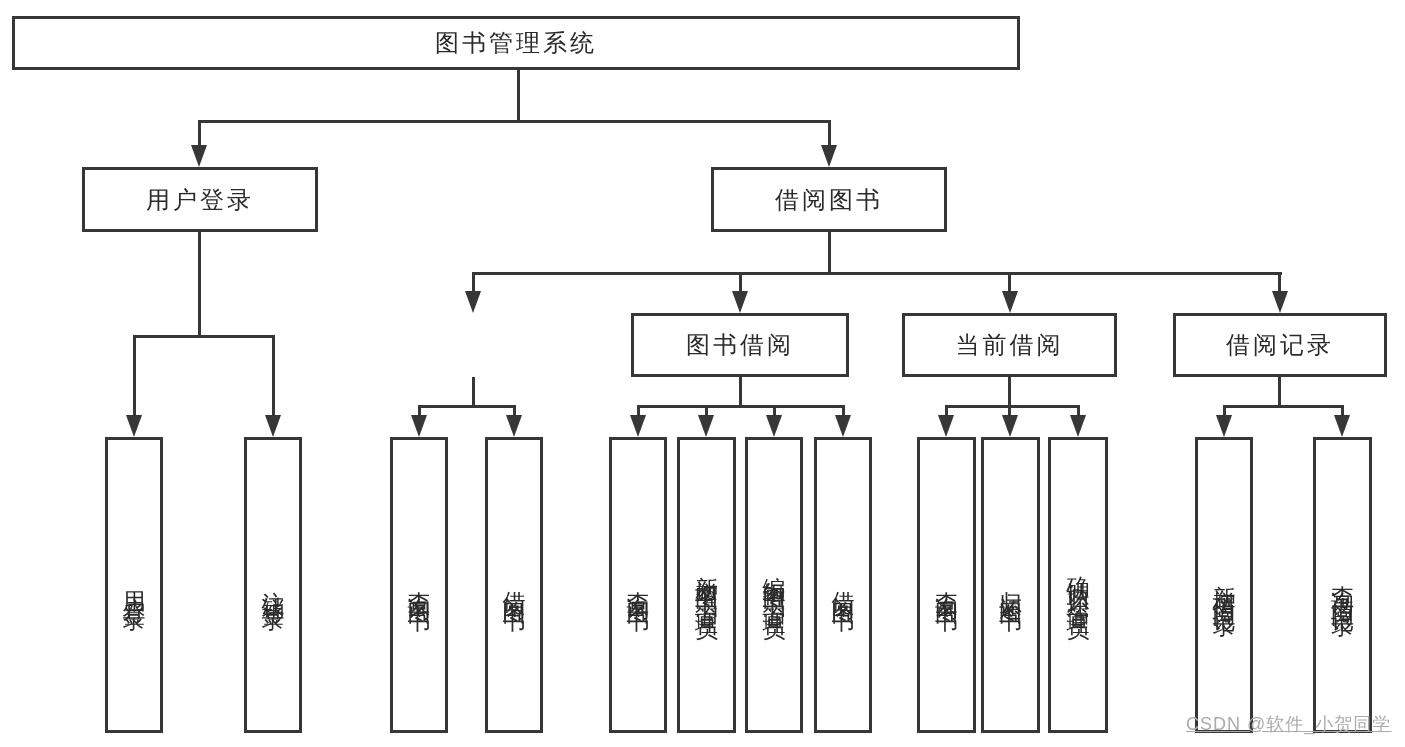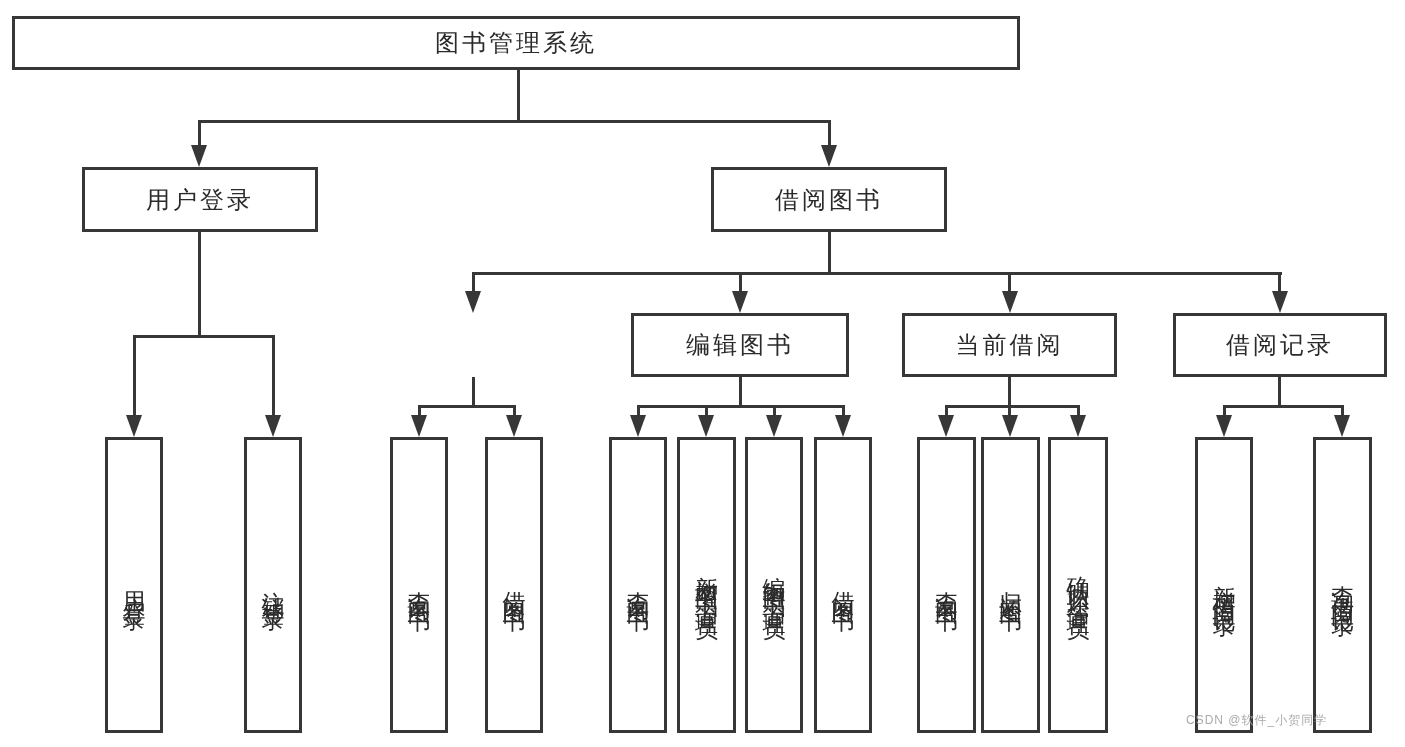--- a/index.html
+++ b/index.html
@@ -43,25 +43,26 @@
     position:absolute;
     width:0; height:0;
     border-left:8px solid transparent;
     border-right:8px solid transparent;
     border-top:22px solid #373737;
     z-index:1;
   }
   .watermark {
     position:absolute;
     left:1186px; top:712px;
-    font-size:12px;
+    font-size:18px;
     color:#ababab;
     letter-spacing:1px;
     z-index:3;
     white-space:nowrap;
+    text-decoration:underline;
   }
 </style>
 </head>
 <body>
 
 <div id="canvas">
 
   <div class="box" style="left:12px; top:16px; width:1008px; height:54px;">
     <span>图书管理系统</span>
   </div>
@@ -92,21 +93,21 @@
   <div class="stem" style="left:472px; top:272px; height:21px;"></div>
   <div class="ahead" style="left:465px; top:291px;"></div>
   <div class="stem" style="left:739px; top:272px; height:21px;"></div>
   <div class="ahead" style="left:732px; top:291px;"></div>
   <div class="stem" style="left:1008px; top:272px; height:21px;"></div>
   <div class="ahead" style="left:1002px; top:291px;"></div>
   <div class="stem" style="left:1278px; top:272px; height:21px;"></div>
   <div class="ahead" style="left:1272px; top:291px;"></div>
 
   <div class="box" style="left:631px; top:313px; width:218px; height:64px;">
-    <span>编辑图书</span>
+    <span>图书借阅</span>
   </div>
   <div class="box" style="left:902px; top:313px; width:215px; height:64px;">
     <span>当前借阅</span>
   </div>
   <div class="box" style="left:1173px; top:313px; width:214px; height:64px;">
     <span>借阅记录</span>
   </div>
 
   <div class="vline" style="left:472px; top:377px; height:31px;"></div>
   <div class="hline" style="left:418px; top:405px; width:98px;"></div>

